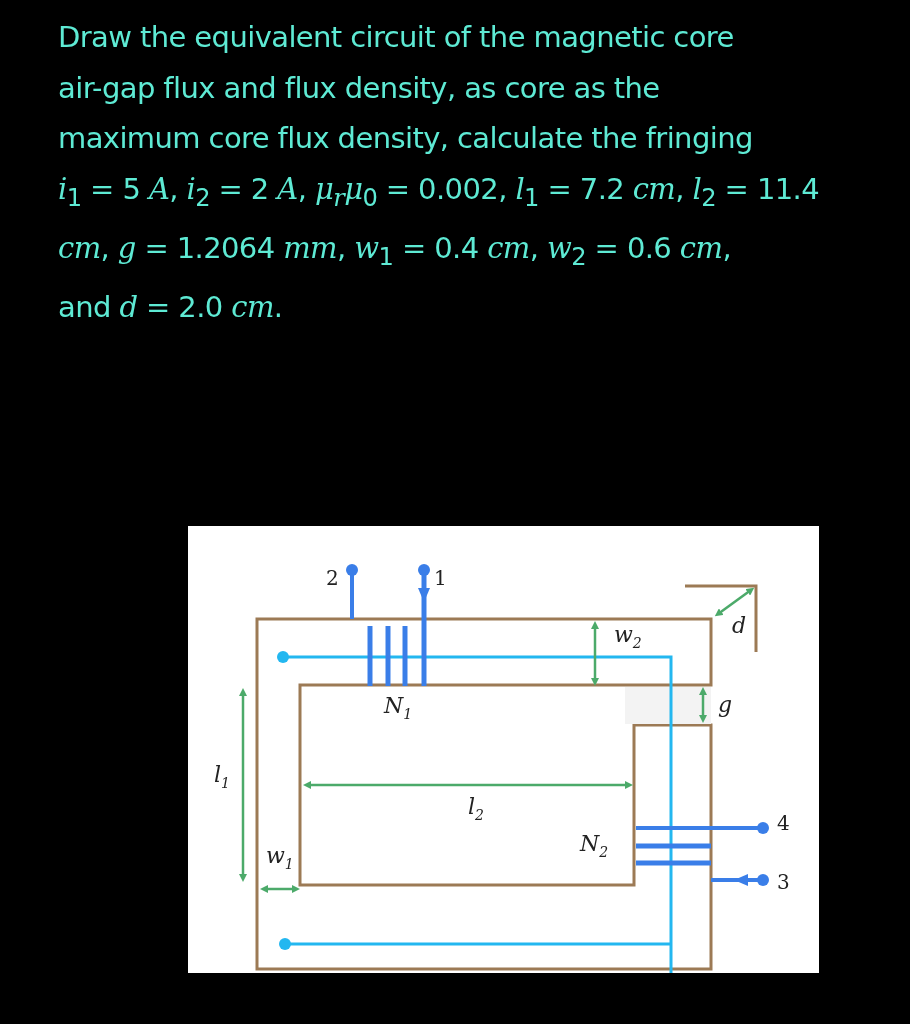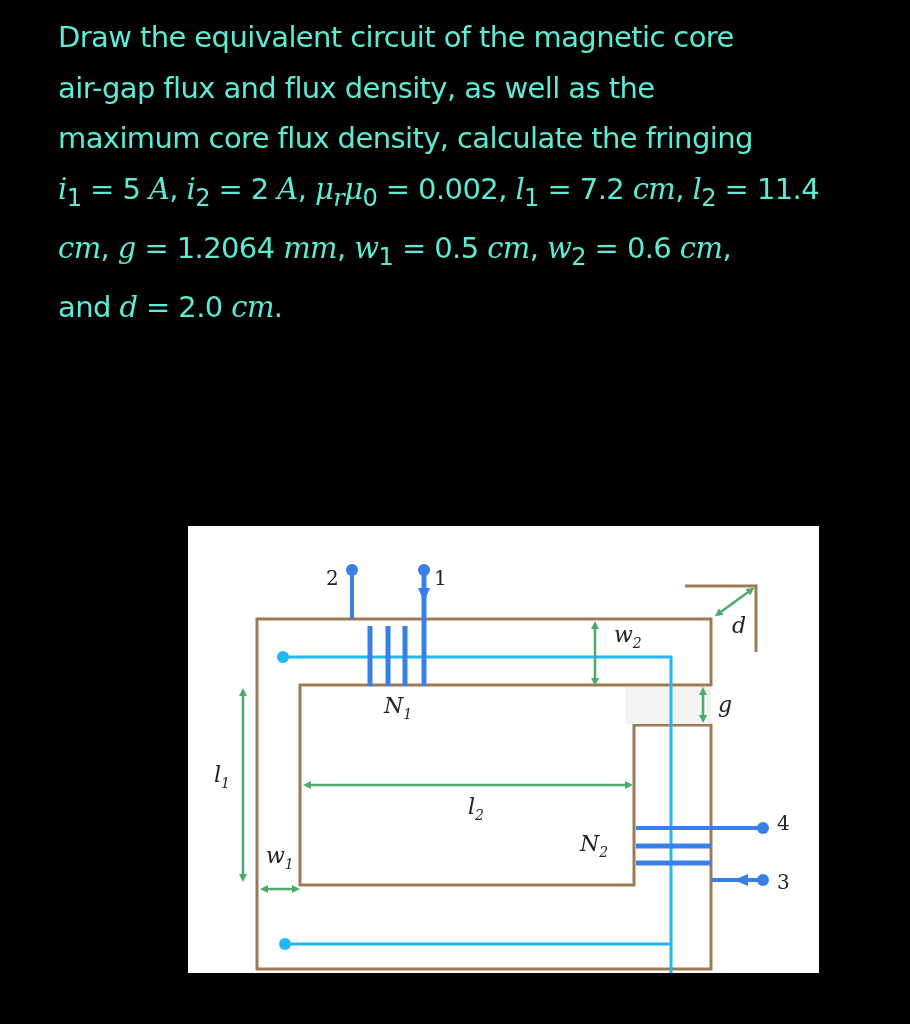--- a/index.html
+++ b/index.html
@@ -60,24 +60,24 @@
       font-family: "DejaVu Serif", "Liberation Serif", serif;
       font-size: 20px;
       fill: #222222;
     }
   </style>
 </head>
 <body>
 
 <div class="question">
   <span class="line">Draw the equivalent circuit of the magnetic core</span>
-  <span class="line">air-gap flux and flux density, as well as the</span>
+  <span class="line">air-gap flux and flux density, as core as the</span>
   <span class="line">maximum core flux density, calculate the fringing</span>
   <span class="line"><span class="math">i</span><sub>1</sub><span> = 5 </span><span class="math">A</span><span>, </span><span class="math">i</span><sub>2</sub><span> = 2 </span><span class="math">A</span><span>, </span><span class="math">μ</span><sub class="math">r</sub><span class="math">μ</span><sub>0</sub><span> = 0.002, </span><span class="math">l</span><sub>1</sub><span> = 7.2 </span><span class="math">cm</span><span>, </span><span class="math">l</span><sub>2</sub><span> = 11.4</span></span>
-  <span class="line"><span class="math">cm</span><span>, </span><span class="math">g</span><span> = 1.2064 </span><span class="math">mm</span><span>, </span><span class="math">w</span><sub>1</sub><span> = 0.5 </span><span class="math">cm</span><span>, </span><span class="math">w</span><sub>2</sub><span> = 0.6 </span><span class="math">cm</span><span>,</span></span>
+  <span class="line"><span class="math">cm</span><span>, </span><span class="math">g</span><span> = 1.2064 </span><span class="math">mm</span><span>, </span><span class="math">w</span><sub>1</sub><span> = 0.4 </span><span class="math">cm</span><span>, </span><span class="math">w</span><sub>2</sub><span> = 0.6 </span><span class="math">cm</span><span>,</span></span>
   <span class="line"><span>and </span><span class="math">d</span><span> = 2.0 </span><span class="math">cm</span><span>.</span></span>
 </div>
 
 <div class="figure">
 
   <svg width="631" height="447" viewBox="0 0 631 447">
     <defs>
       <marker id="ga" markerWidth="8" markerHeight="8" refX="4" refY="4" orient="auto-start-reverse" markerUnits="userSpaceOnUse">
         <path d="M0,0 L8,4 L0,8 z" fill="#4caa6a"></path>
       </marker>

